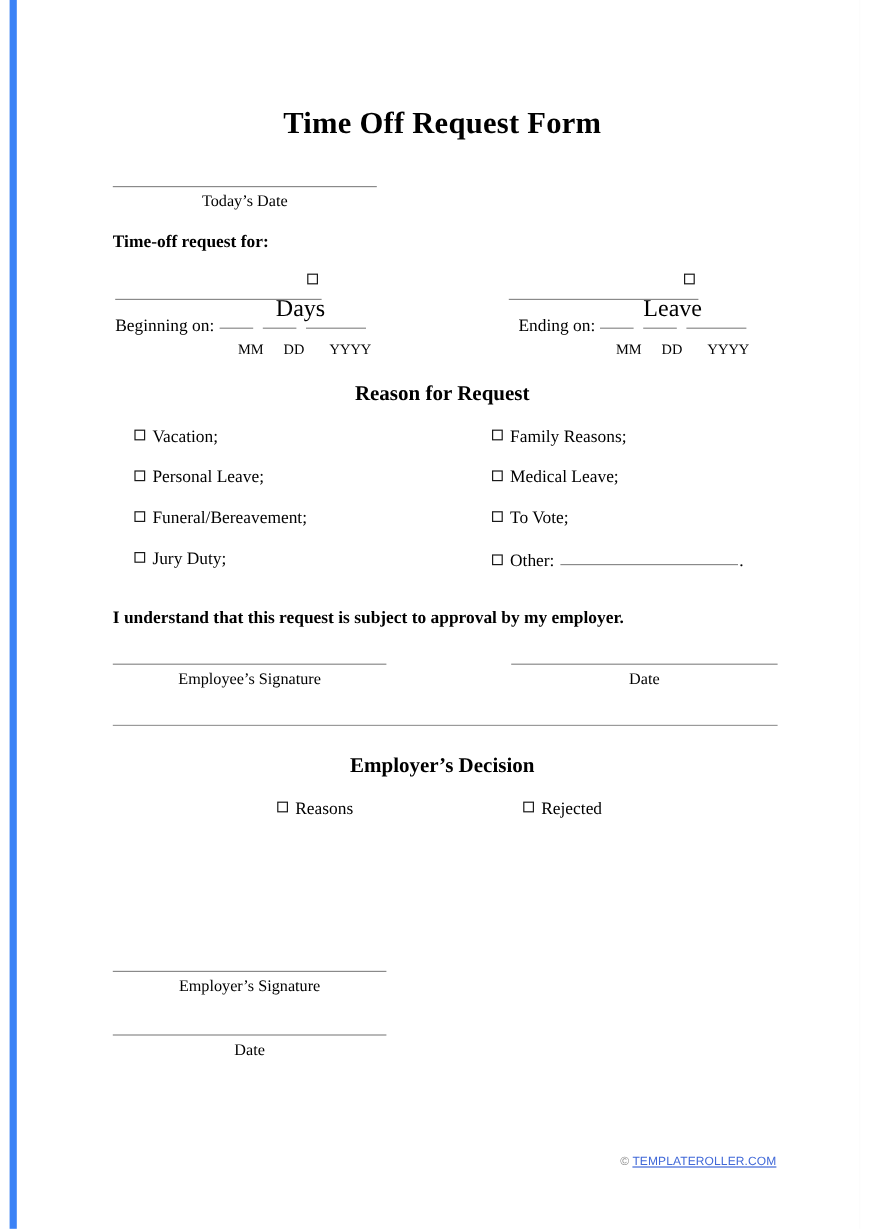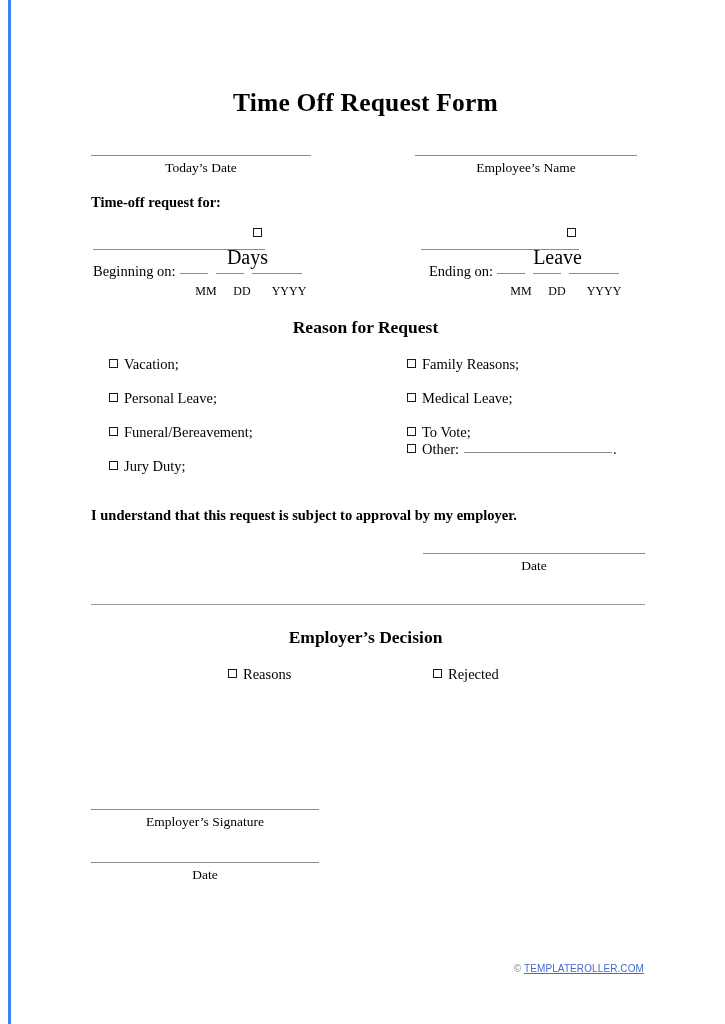--- a/index.html
+++ b/index.html
@@ -17,21 +17,21 @@
     overflow: hidden;
   }
 
   .page {
     position: absolute;
     left: 8px;
     top: 0px;
     width: 709px;
     height: 1024px;
     background: #ffffff;
-    border-left: 3px solid #3b82f6;
+    border-left: 6px solid #3b82f6;
     border-right: 1px solid #fcfcfc;
   }
 
   
   .doc-title {
     position: absolute;
     left: 0;
     top: 88px;
     width: 709px;
     text-align: center;
@@ -183,24 +183,20 @@
 
 <div class="page">
 
   <div class="doc-title">Time Off Request Form</div>
 
   <div class="linefield" style="left:80px; top:155px; width:220px;">
     <div class="rule"></div>
     <div class="cap">Today’s Date</div>
   </div>
 
-  <div class="linefield" style="left:404px; top:155px; width:222px;">
-    <div class="rule"></div>
-    <div class="cap">Employee’s Name</div>
-  </div>
 
   <div class="bold-label" style="left:80px; top:194px;">Time-off request for:</div>
 
   <div class="unitrow" style="left:82px; top:228px;">
     <span class="cbox"></span>
     <span class="blank" style="width:172px;"></span>
     <span class="unit">Days</span>
   </div>
 
   <div class="unitrow" style="left:410px; top:228px;">
@@ -240,26 +236,30 @@
 
   <div class="optrow" style="left:396px; top:356px;">
     <span class="cbox"></span><span>Family Reasons;</span>
   </div>
   <div class="optrow" style="left:396px; top:390px;">
     <span class="cbox"></span><span>Medical Leave;</span>
   </div>
   <div class="optrow" style="left:396px; top:424px;">
     <span class="cbox"></span><span>To Vote;</span>
   </div>
-  <div class="optrow" style="left:396px; top:441px;">
+  <div class="optrow" style="left:396px; top:459px;">
     <span class="cbox"></span><span>Other:</span><span class="otherline"></span><span>.</span>
   </div>
 
   <div class="bold-label" style="left:80px; top:507px;">I understand that this request is subject to approval by my employer.</div>
 
+  <div class="linefield" style="left:80px; top:553px; width:228px;">
+    <div class="rule"></div>
+    <div class="cap">Employee’s Signature</div>
+  </div>
   <div class="linefield" style="left:412px; top:553px; width:222px;">
     <div class="rule"></div>
     <div class="cap">Date</div>
   </div>
 
   <div class="divider" style="left:80px; top:604px; width:554px;"></div>
 
   <div class="section-head" style="top:627px;">Employer’s Decision</div>
 
   <div class="decision" style="left:217px; top:666px;">

